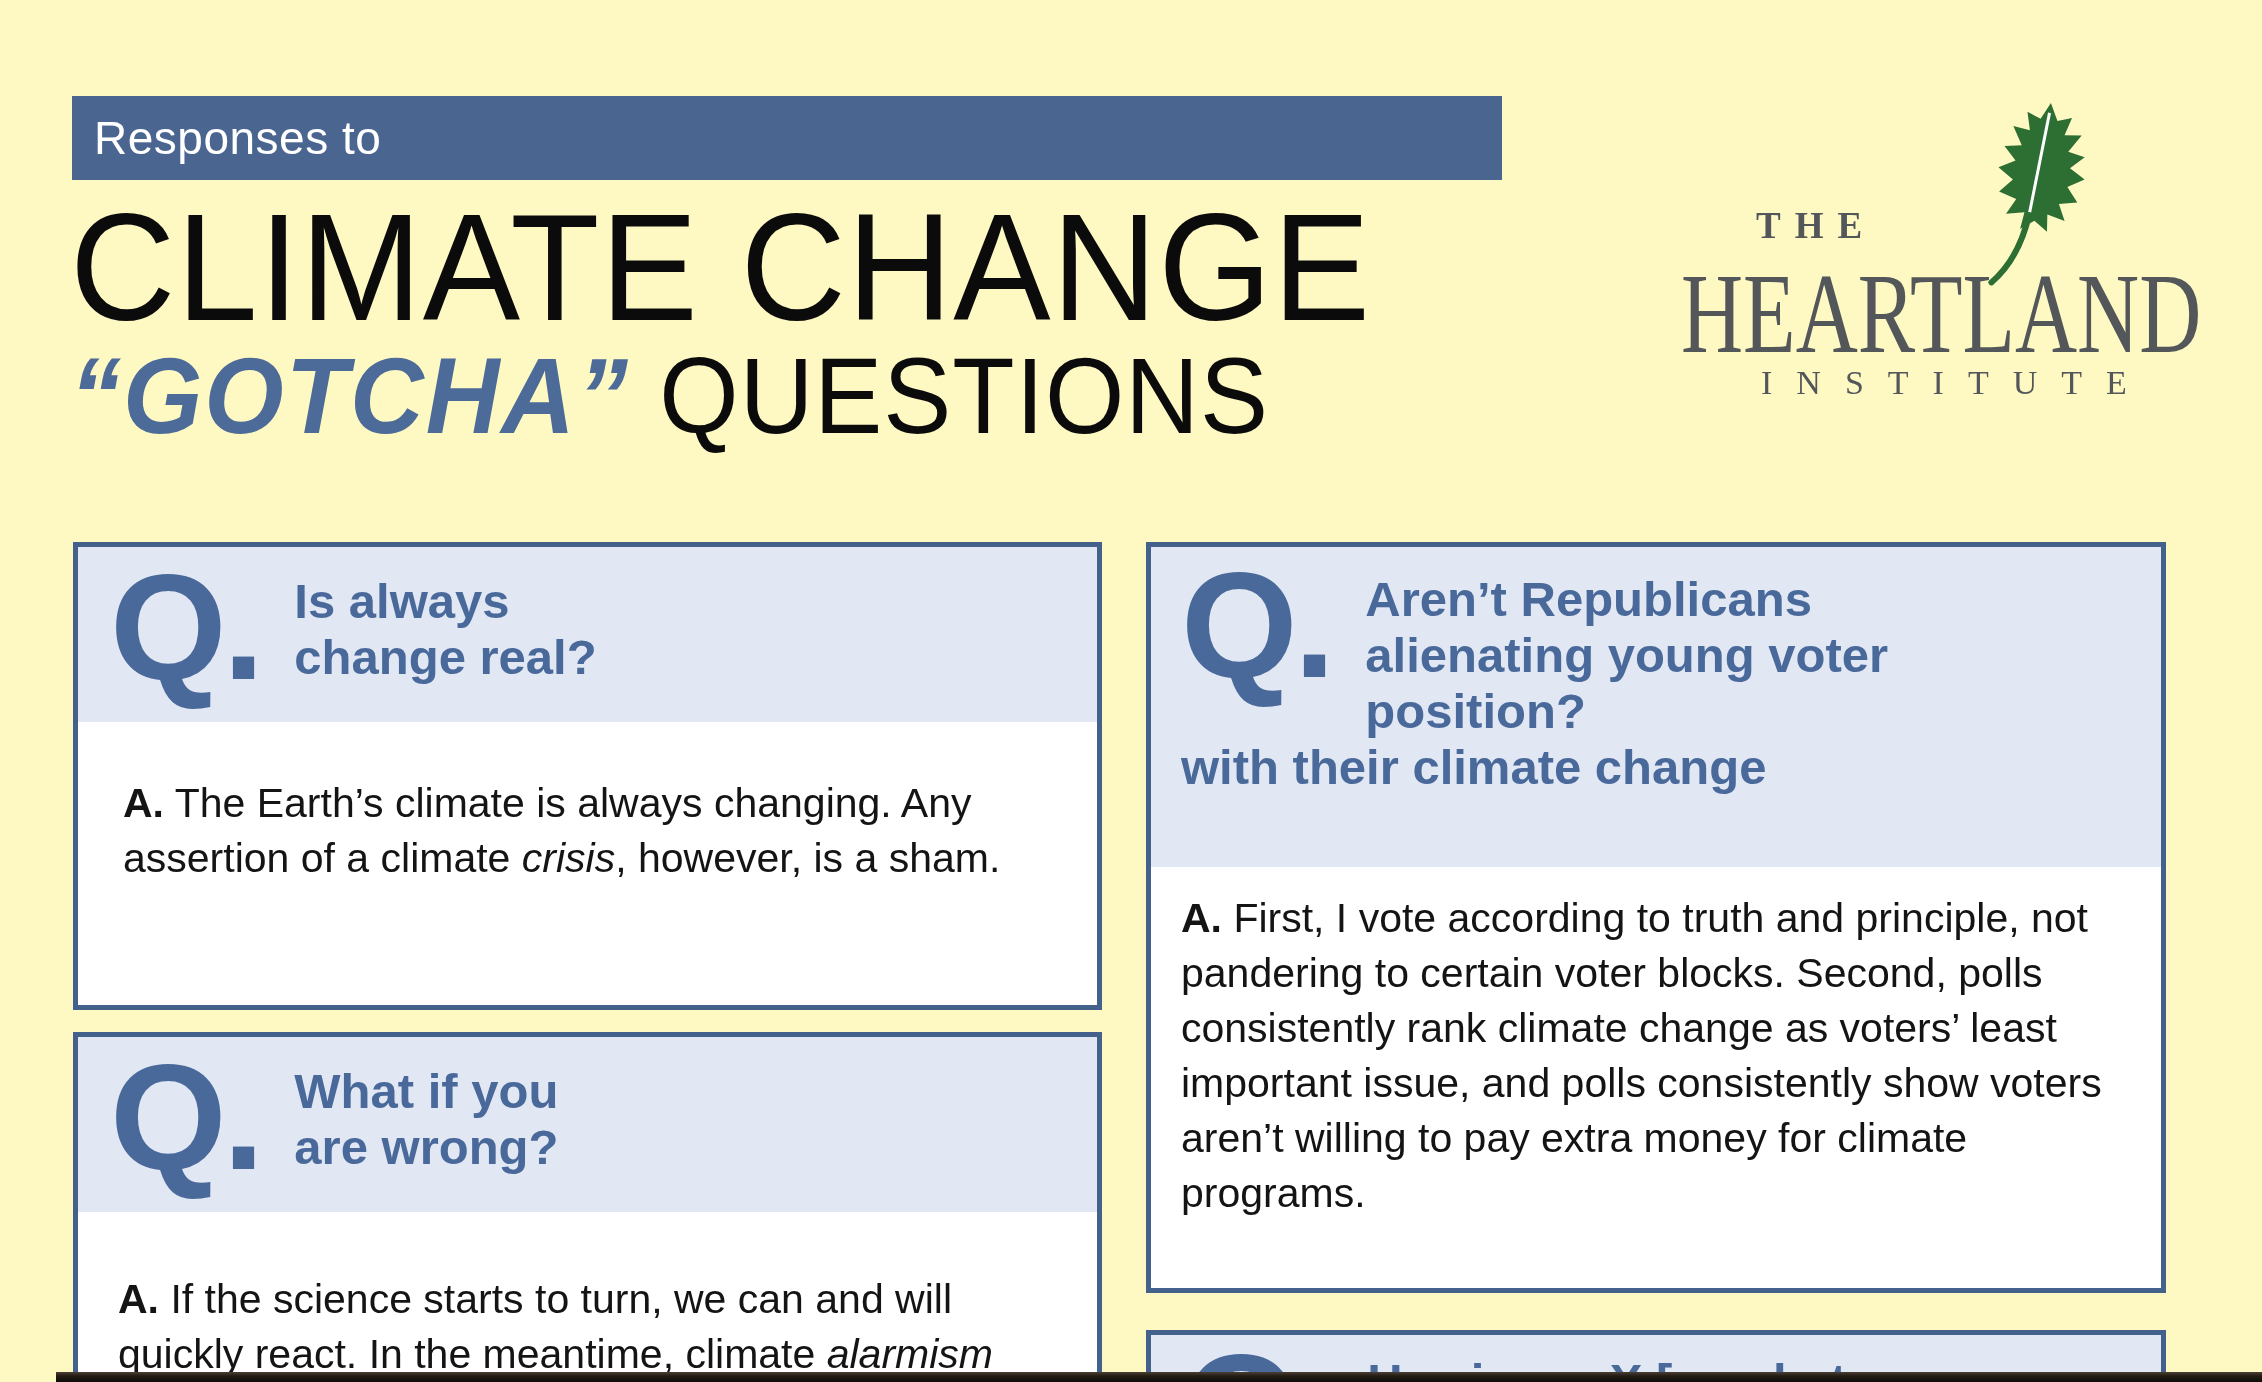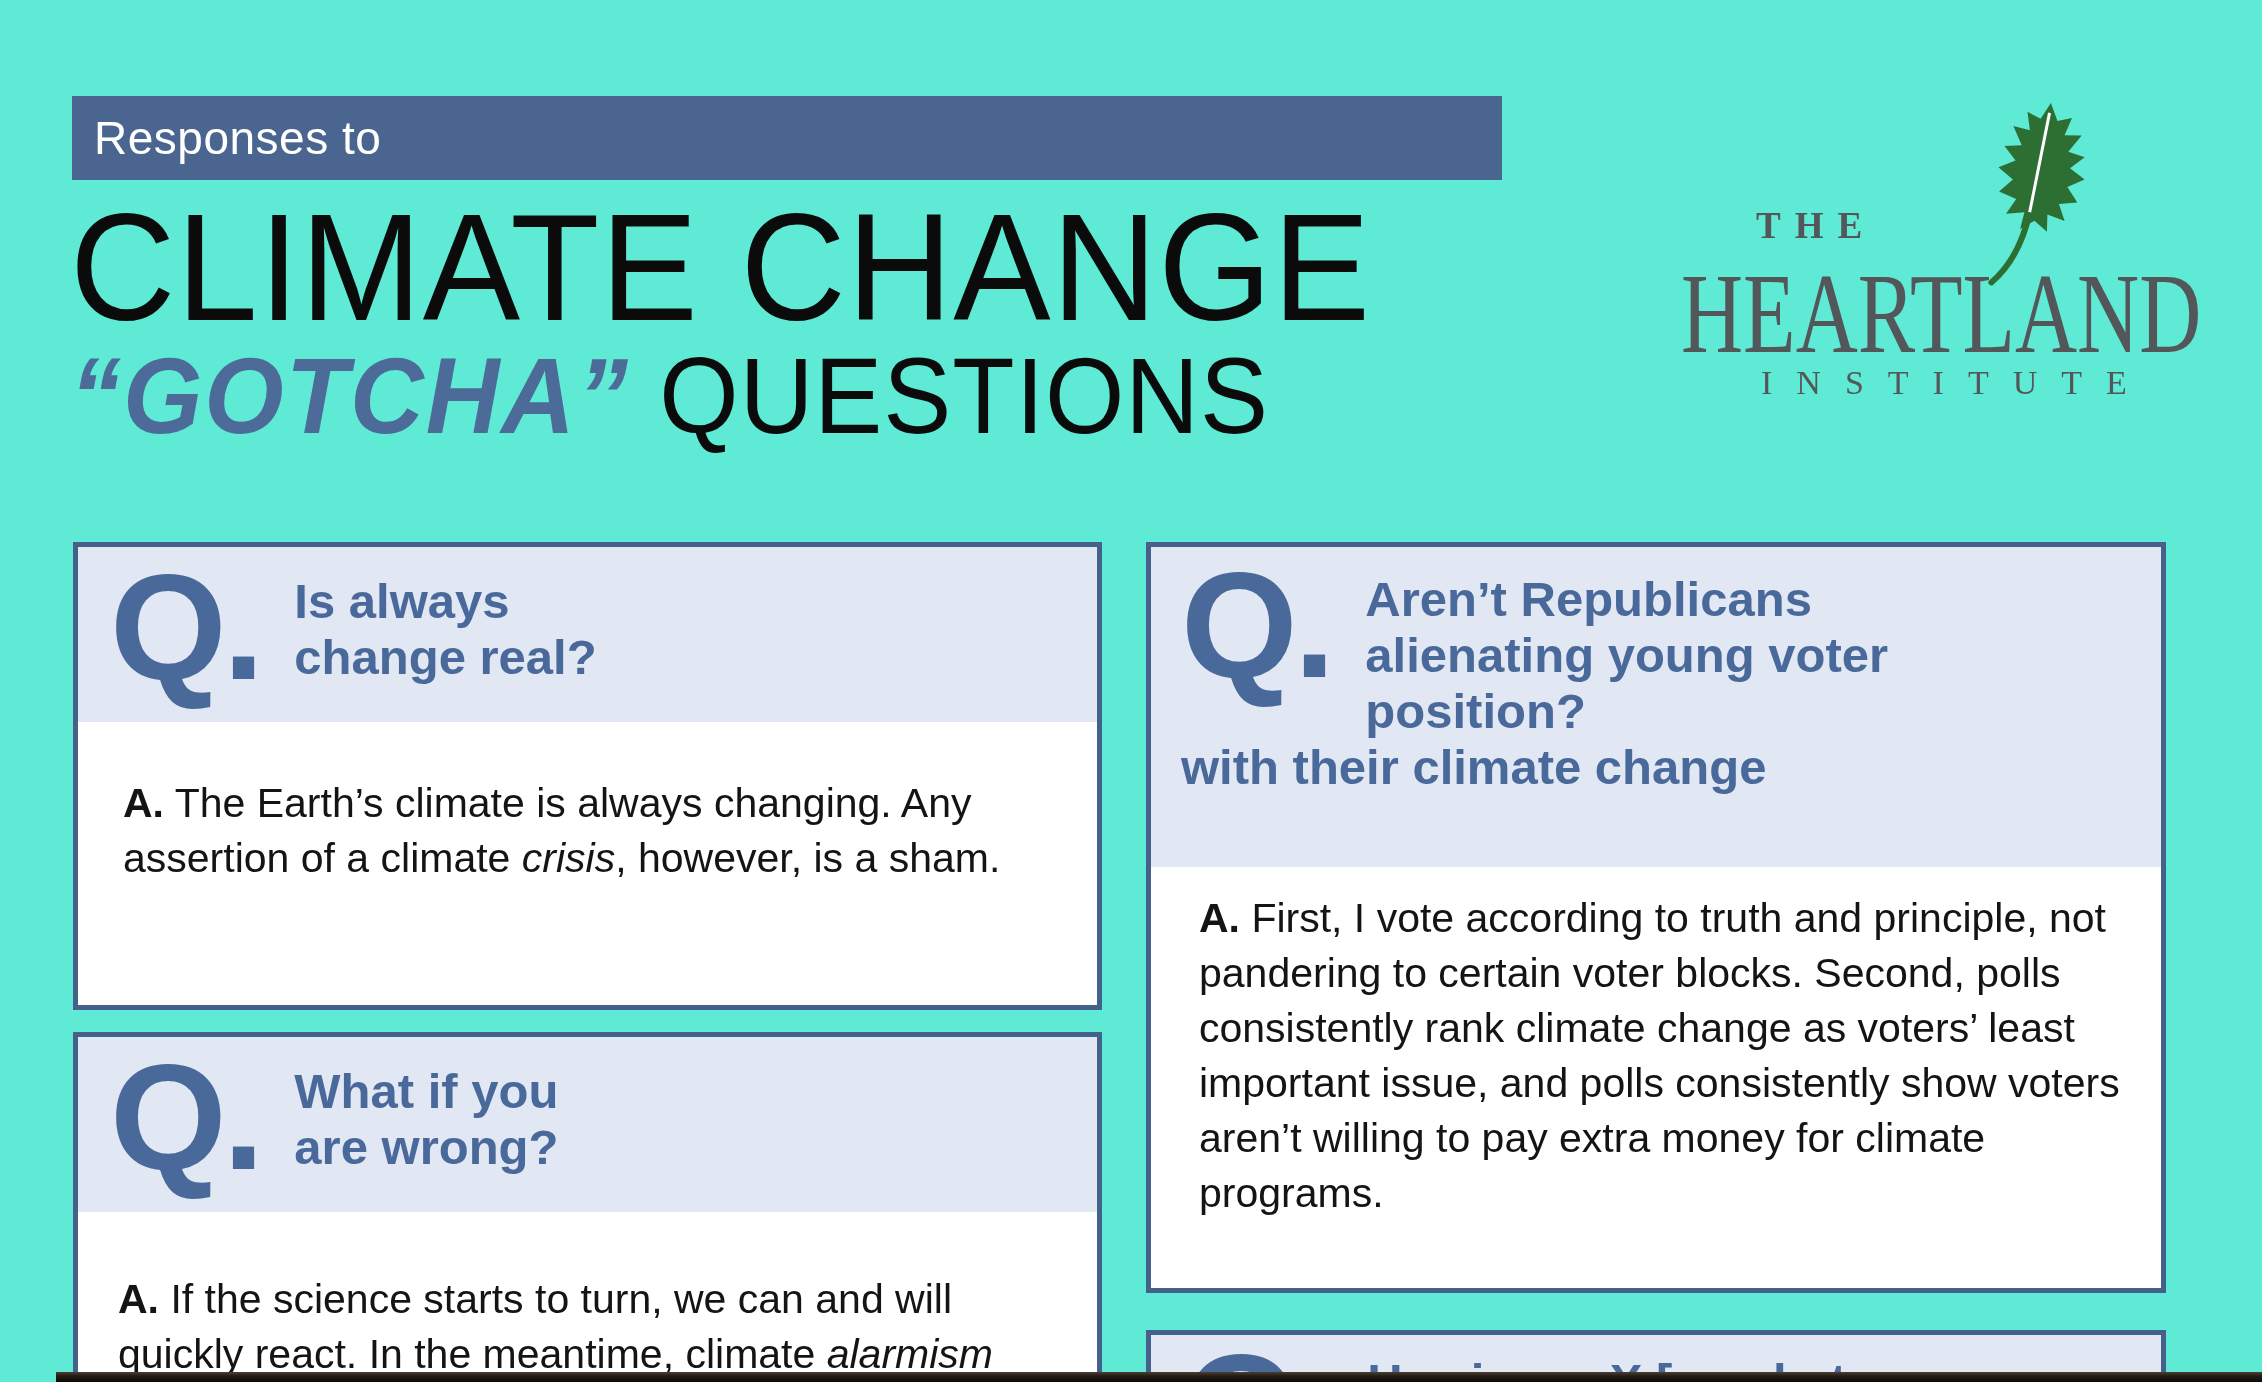--- a/index.html
+++ b/index.html
@@ -1,21 +1,21 @@
 <!DOCTYPE html>
 <html><head>
 <meta charset="utf-8">
 <style>
   html,body{margin:0;padding:0;background:#ffffff;}
   #page{
     position:relative;
     width:2262px;
     height:1382px;
     overflow:hidden;
-    background:#5eead4;
+    background:#fef9c3;
     font-family:"Liberation Sans", sans-serif;
   }
 
   
   .banner{
     position:absolute;
     left:72px; top:96px;
     width:1430px; height:84px;
     background:#4a6590;
     display:flex; align-items:center;
@@ -142,21 +142,21 @@
     padding-top:4px;
   }
   .qa-body{
     color:#141414;
     font-size:41px;
     line-height:55px;
     box-sizing:border-box;
   }
   #box-q1 .qa-body{ padding:54px 80px 0 45px; }
   #box-q2 .qa-body{ padding:60px 80px 0 40px;border-radius:25px; }
-  #box-q3 .qa-body{ padding:24px 36px 0 48px; }
+  #box-q3 .qa-body{ padding:24px 36px 0 30px; }
 
   
   .bottom-bar{
     position:absolute;
     left:56px; right:0; bottom:0;
     height:10px;
     background:linear-gradient(180deg,#4a3f33 0%,#241d15 40%,#0d0a07 100%);
   }
 </style>
 </head>

